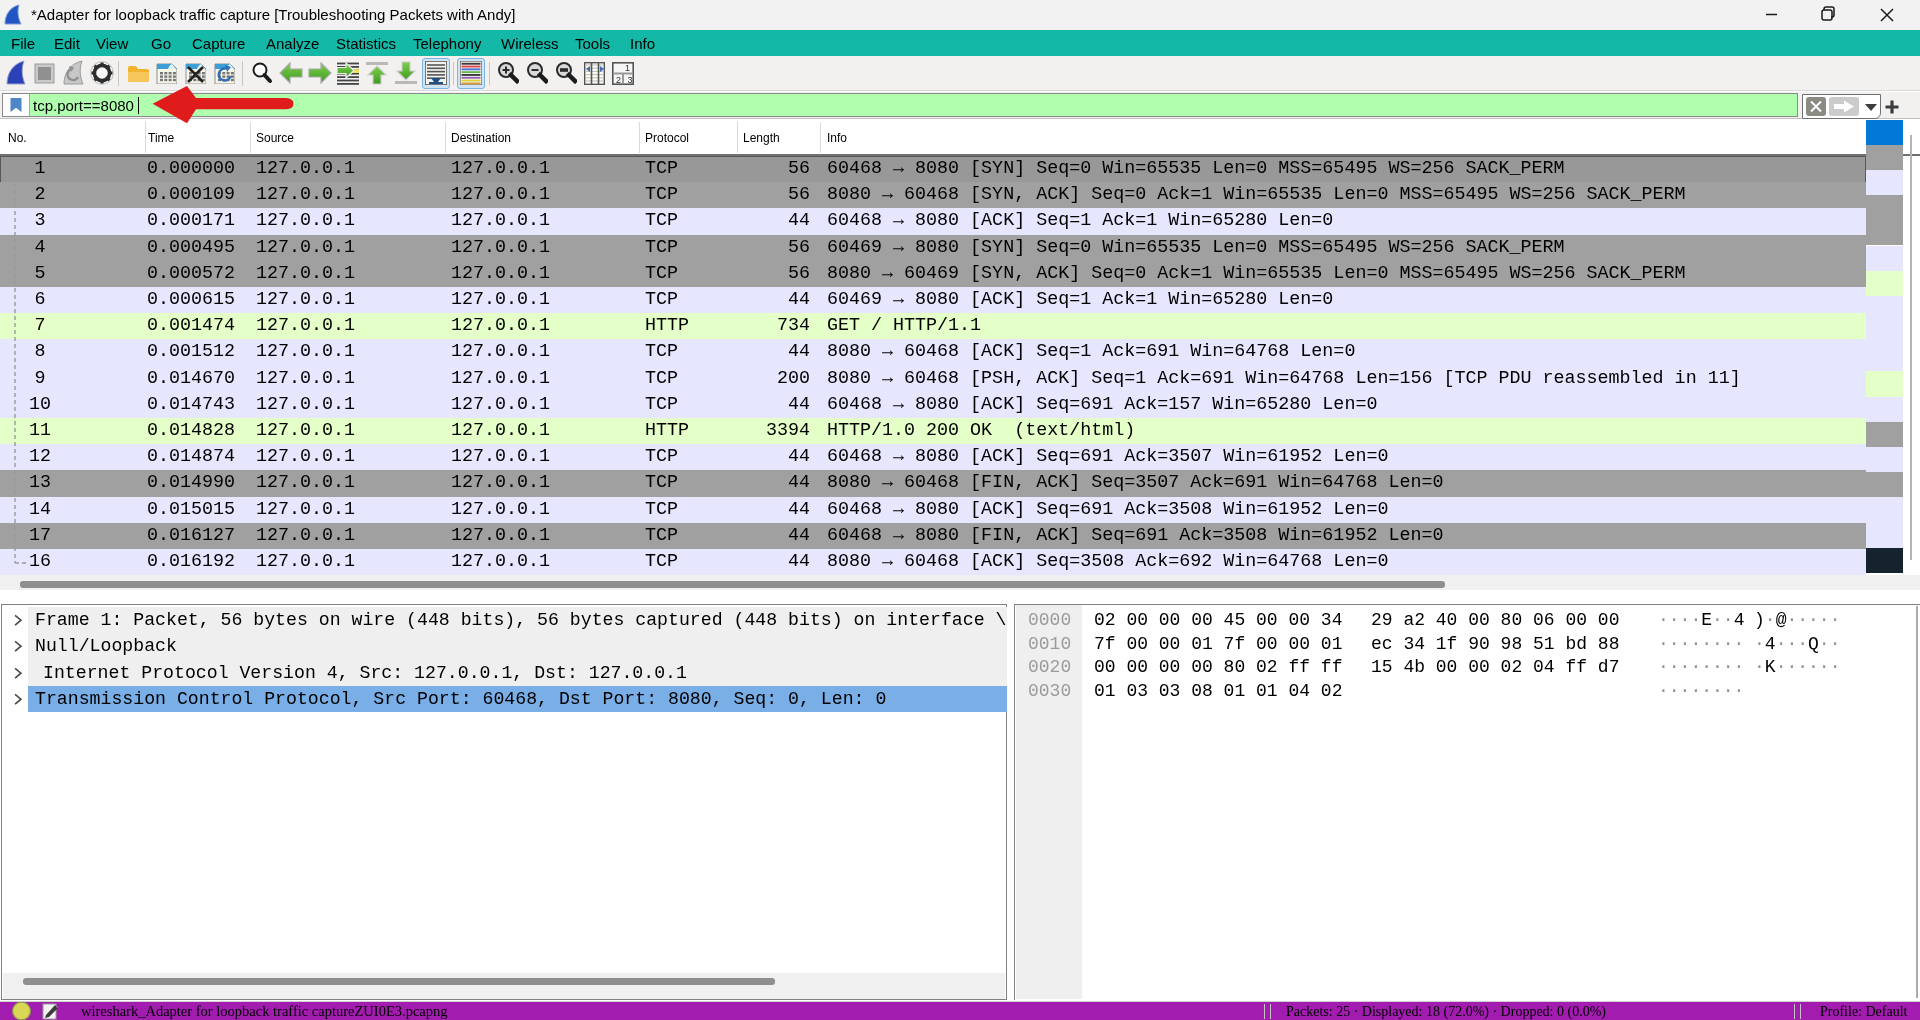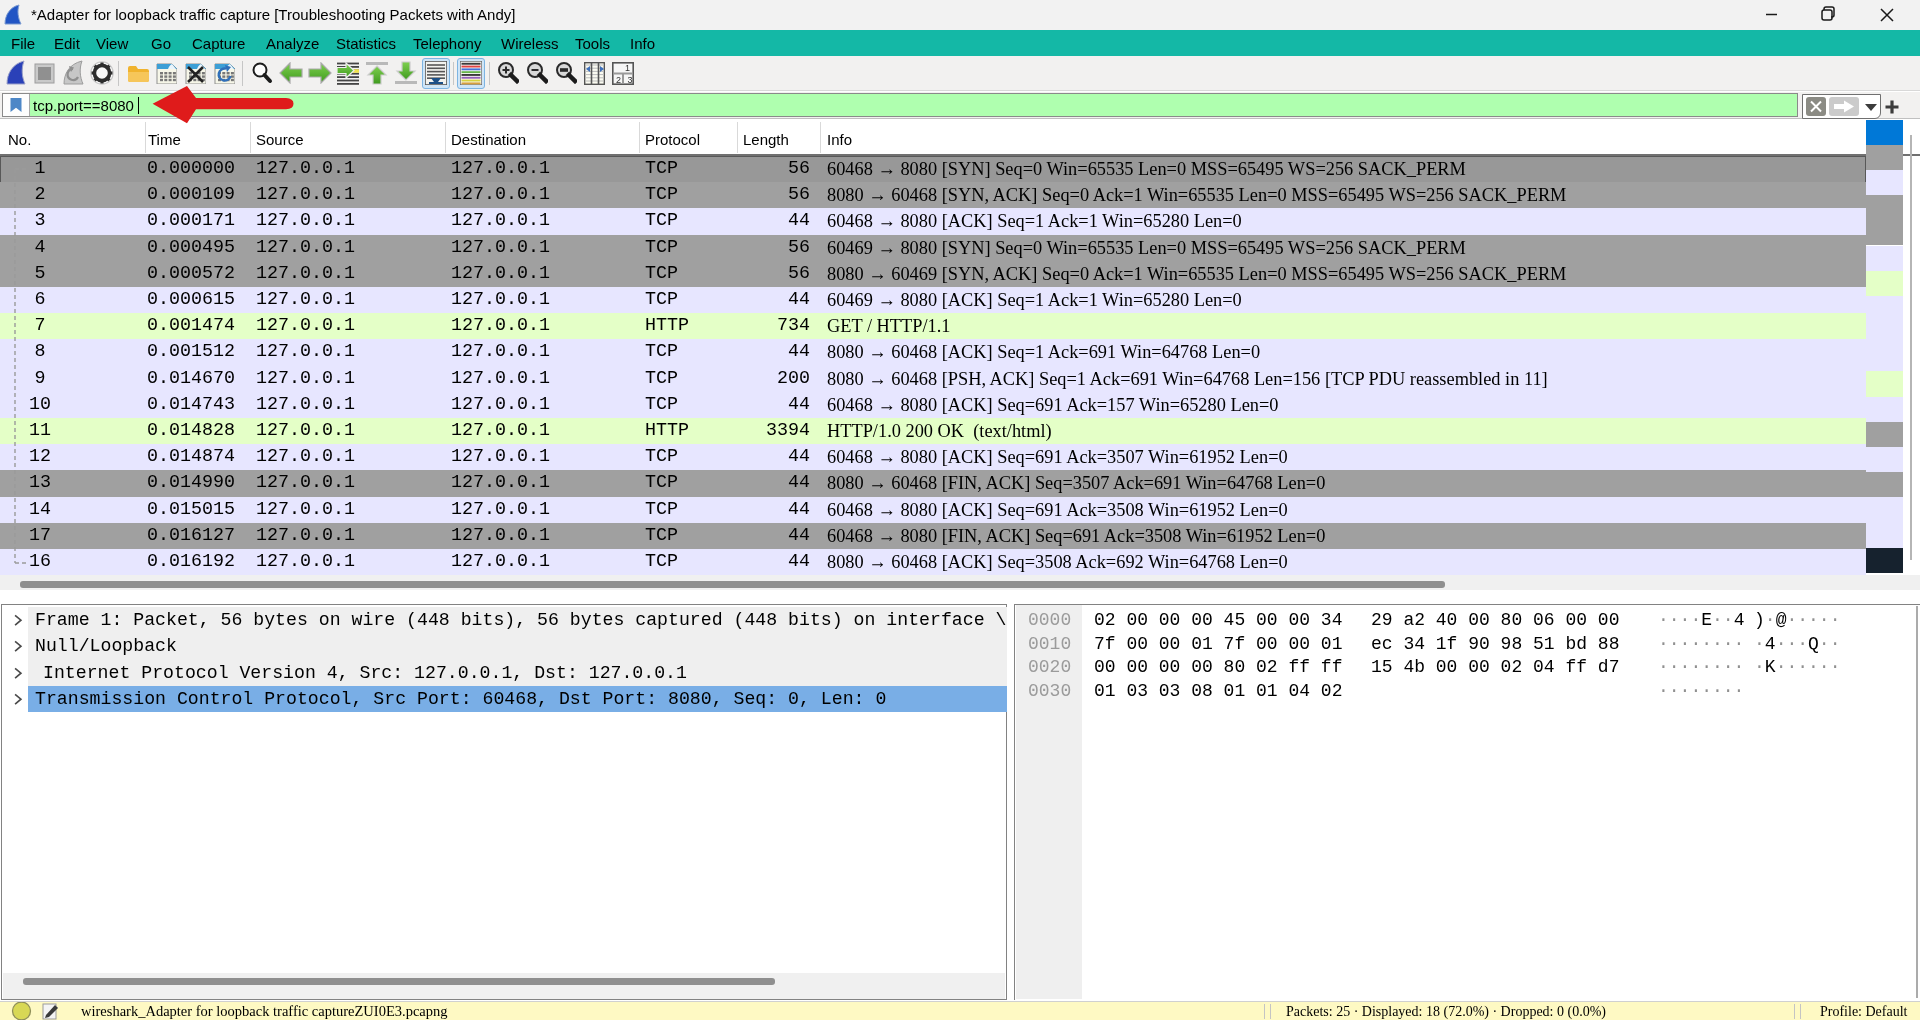--- a/index.html
+++ b/index.html
@@ -19,34 +19,34 @@
   
   #filterbar { position:absolute; left:0; top:92px; width:1920px; height:27px; background:#f2f1f0;
                border-bottom:1px solid #c0c0c0; }
   #filterfield { position:absolute; left:2px; top:1px; width:1796px; height:24px;
                  background:#afffaf; border:1px solid #8a8a8a; }
   #bookbox { position:absolute; left:0px; top:0px; width:27px; height:22px; background:#fdfdfd;
              border-right:1px solid #a8a8a8; }
   #filtertext { position:absolute; left:30px; top:2.5px; font-size:15px; }
   
   #plheader { position:absolute; left:0; top:119px; width:1920px; height:37px; background:#fff;
-              border-bottom:2px solid #707070; font-size:15px; }
+              border-bottom:2px solid #707070; font-size:12px; }
   #plheader span { position:absolute; top:12px; }
   .hsep { position:absolute; top:3px; height:31px; width:1px; background:#d9d9d9; }
   #plrows { position:absolute; left:0; top:156px; width:1866px; height:420px; overflow:hidden;
             font-family:"Liberation Mono", monospace; font-size:18.35px; }
   .row { position:absolute; left:0; width:1866px; height:27px; line-height:26.2px; white-space:pre; }
   .row span { position:absolute; top:0; }
   .cno   { left:0px; width:80px; text-align:center; }
   .ctime { left:147px; }
   .csrc  { left:256px; }
   .cdst  { left:451px; }
   .cpro  { left:645px; }
   .clen  { left:700px; width:110px; text-align:right; }
-  .cinfo { left:827px;font-family:Liberation Serif, serif; }
+  .cinfo { left:827px; }
   .rg { background:#a0a0a0; }   
   .rl { background:#e7e6ff; }   
   .rh { background:#e4ffc7; }   
   .rsel { background:#989898; outline:1px solid #585858; outline-offset:-1px; }
   
   #minimap { position:absolute; left:1866px; top:119px; width:37px; height:456px; background:#fff; }
   .mband { position:absolute; left:0; width:37px; }
   
   #plscroll { position:absolute; left:0; top:575px; width:1920px; height:15px; background:#f0f0f0; }
   #plhandle { position:absolute; left:20px; top:6px; width:1425px; height:7px; background:#8f8f8f; border-radius:3px; }
@@ -62,21 +62,21 @@
   #dhandle { position:absolute; left:20px; top:5px; width:752px; height:7px; background:#8f8f8f; border-radius:3px; }
   
   #hexpane { position:absolute; left:1014px; top:604px; width:906px; height:396px; background:#fff;
              border-top:1px solid #828282; border-left:1px solid #828282;
              font-family:"Liberation Mono", monospace; font-size:18px; }
   #offcol { position:absolute; left:1px; top:0; width:66px; height:394px; background:#efefef; }
   .hrow { position:absolute; height:23.7px; line-height:23.7px; white-space:pre; }
   .off { color:#9b9b9b; letter-spacing:0; }
   .hdot { color:#909090; }
   
-  #statusbar { position:absolute; left:0; top:1001px; width:1920px; height:19px; background:#fef9c3;
+  #statusbar { position:absolute; left:0; top:1001px; width:1920px; height:19px; background:#a21caf;
                border-top:1px solid #d0d0d0; font-size:14.5px; }
 </style>
 </head>
 <body>
 <div id="win">
   <div id="titlebar">
     <svg class="abs" style="left:2px;top:3px" width="24" height="24" viewBox="0 0 24 24">
       <path d="M3 21 C3 12 8 4 17 2 C15 8 16 15 19 21 Z" fill="#2155c4" stroke="#7a9ad0" stroke-width="1"></path>
     </svg>
     <span id="title-text">*Adapter for loopback traffic capture [Troubleshooting Packets with Andy]</span>

